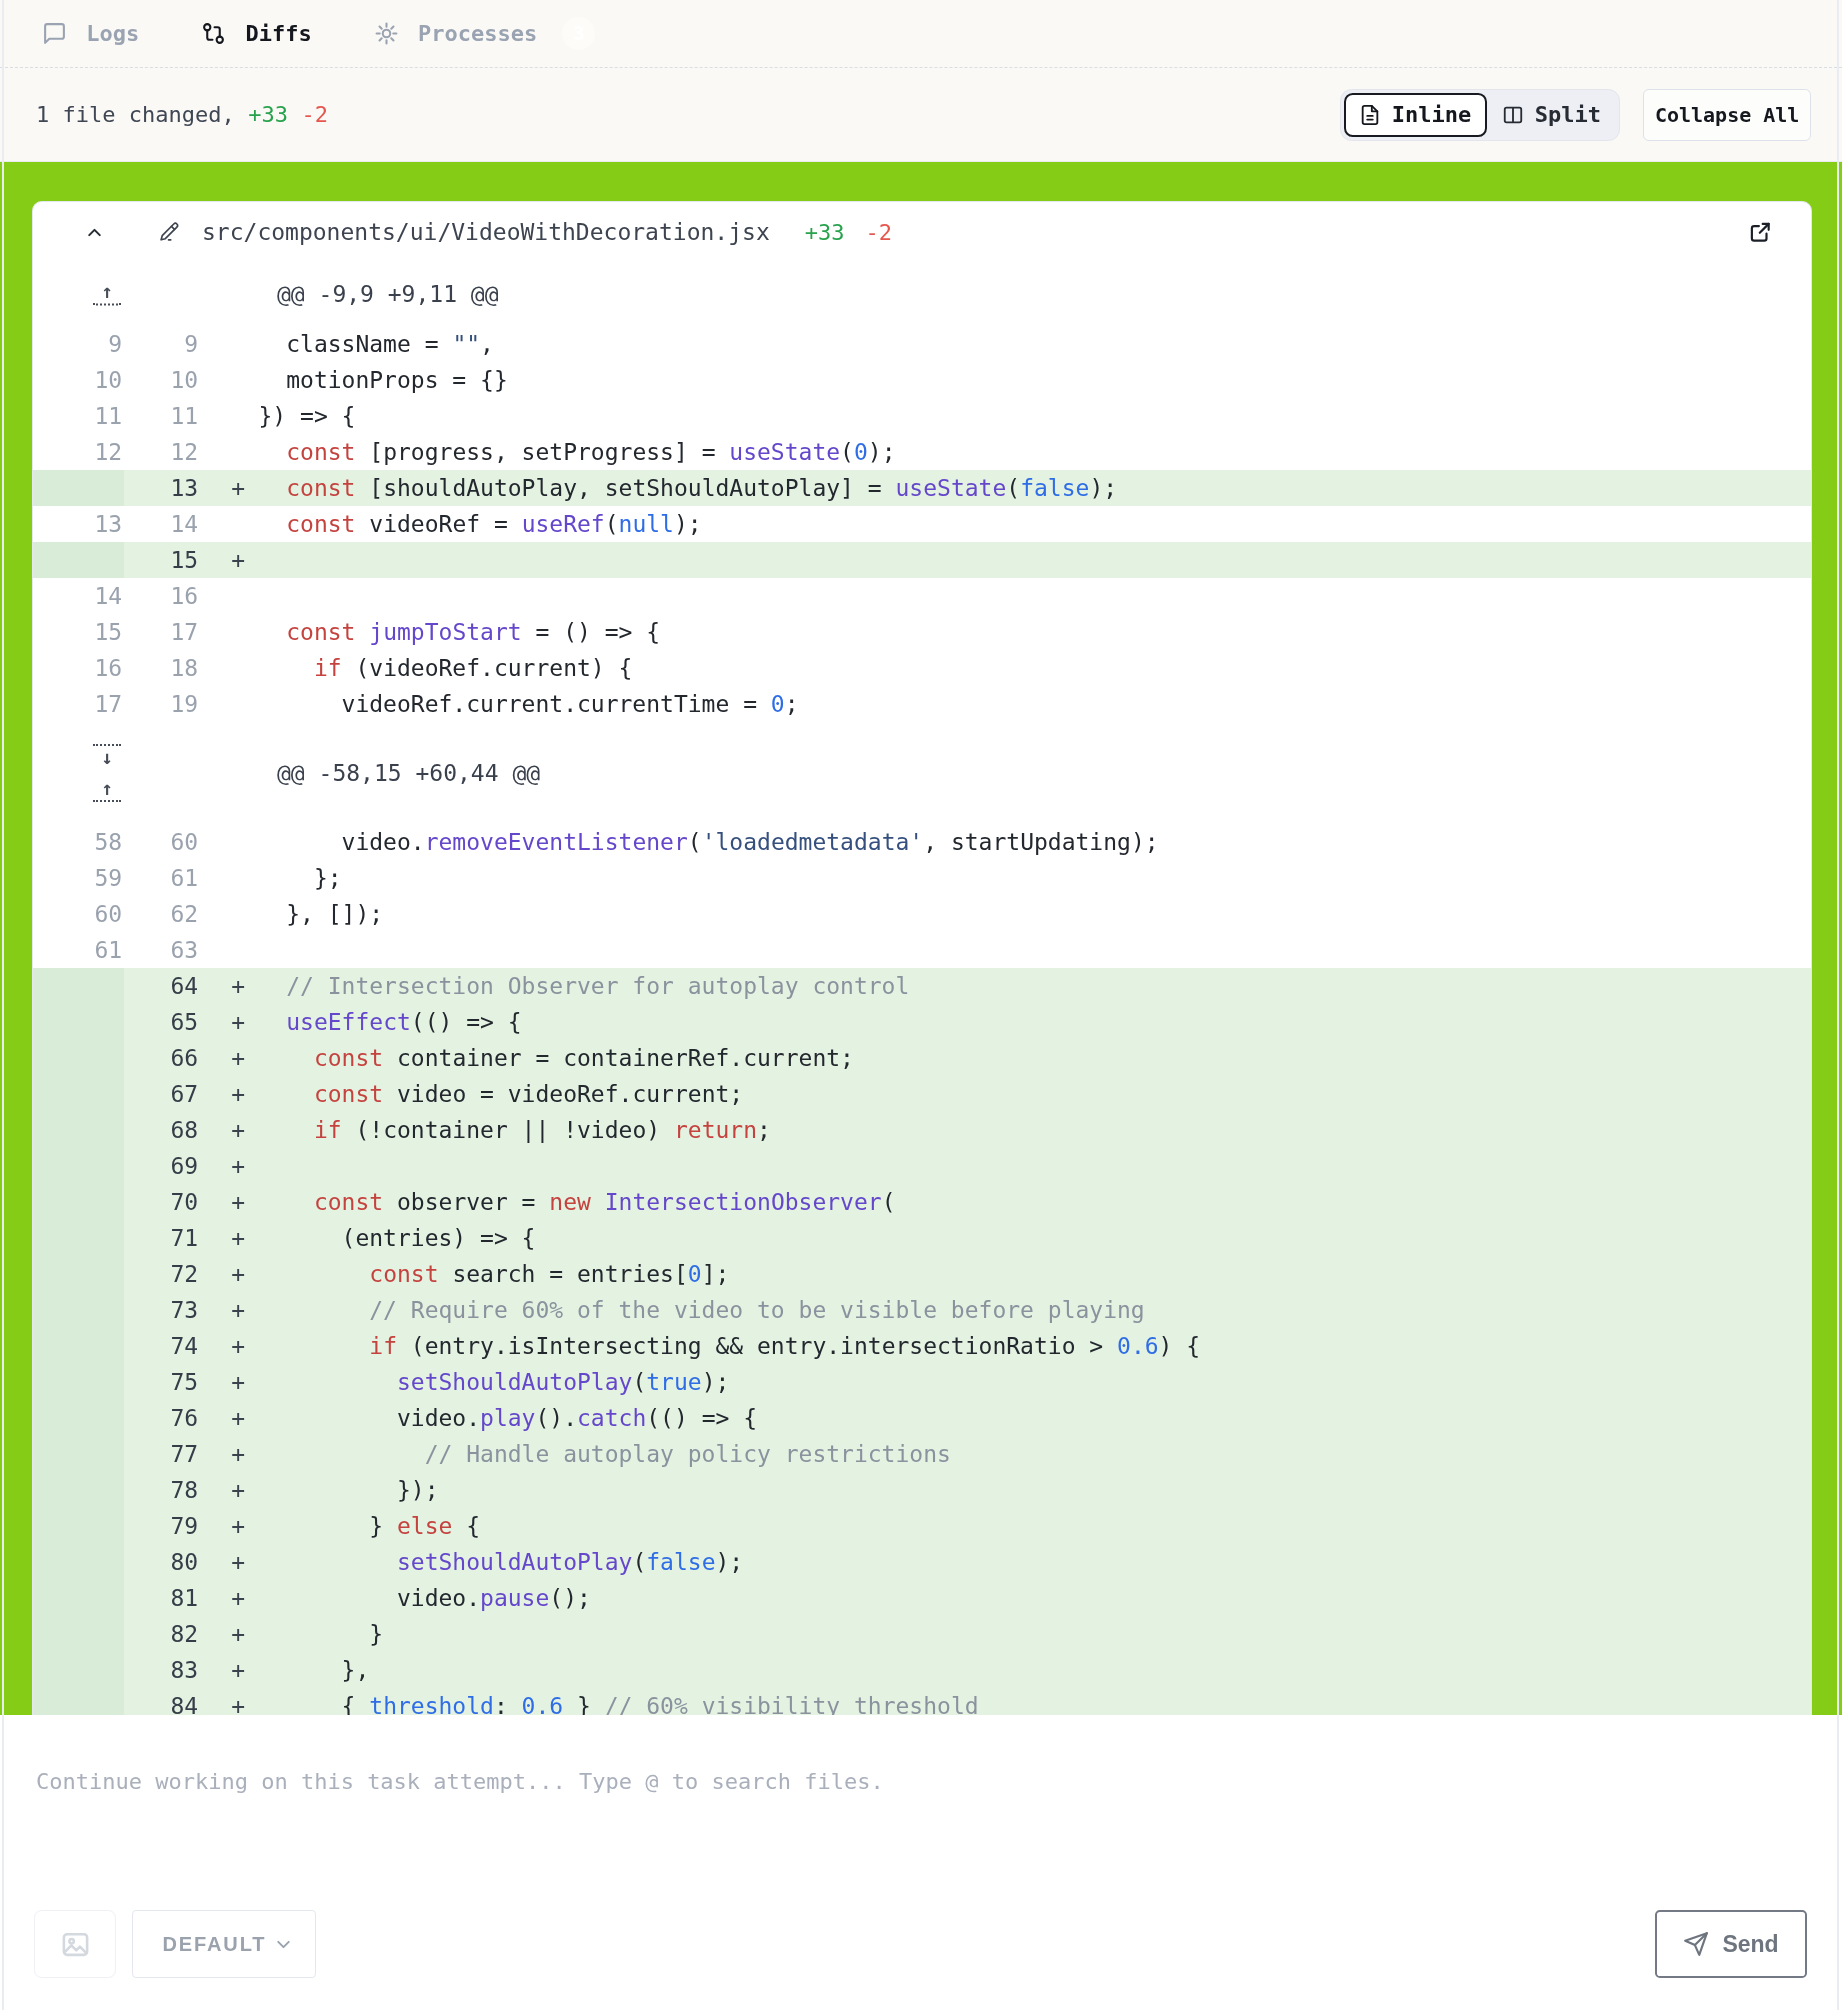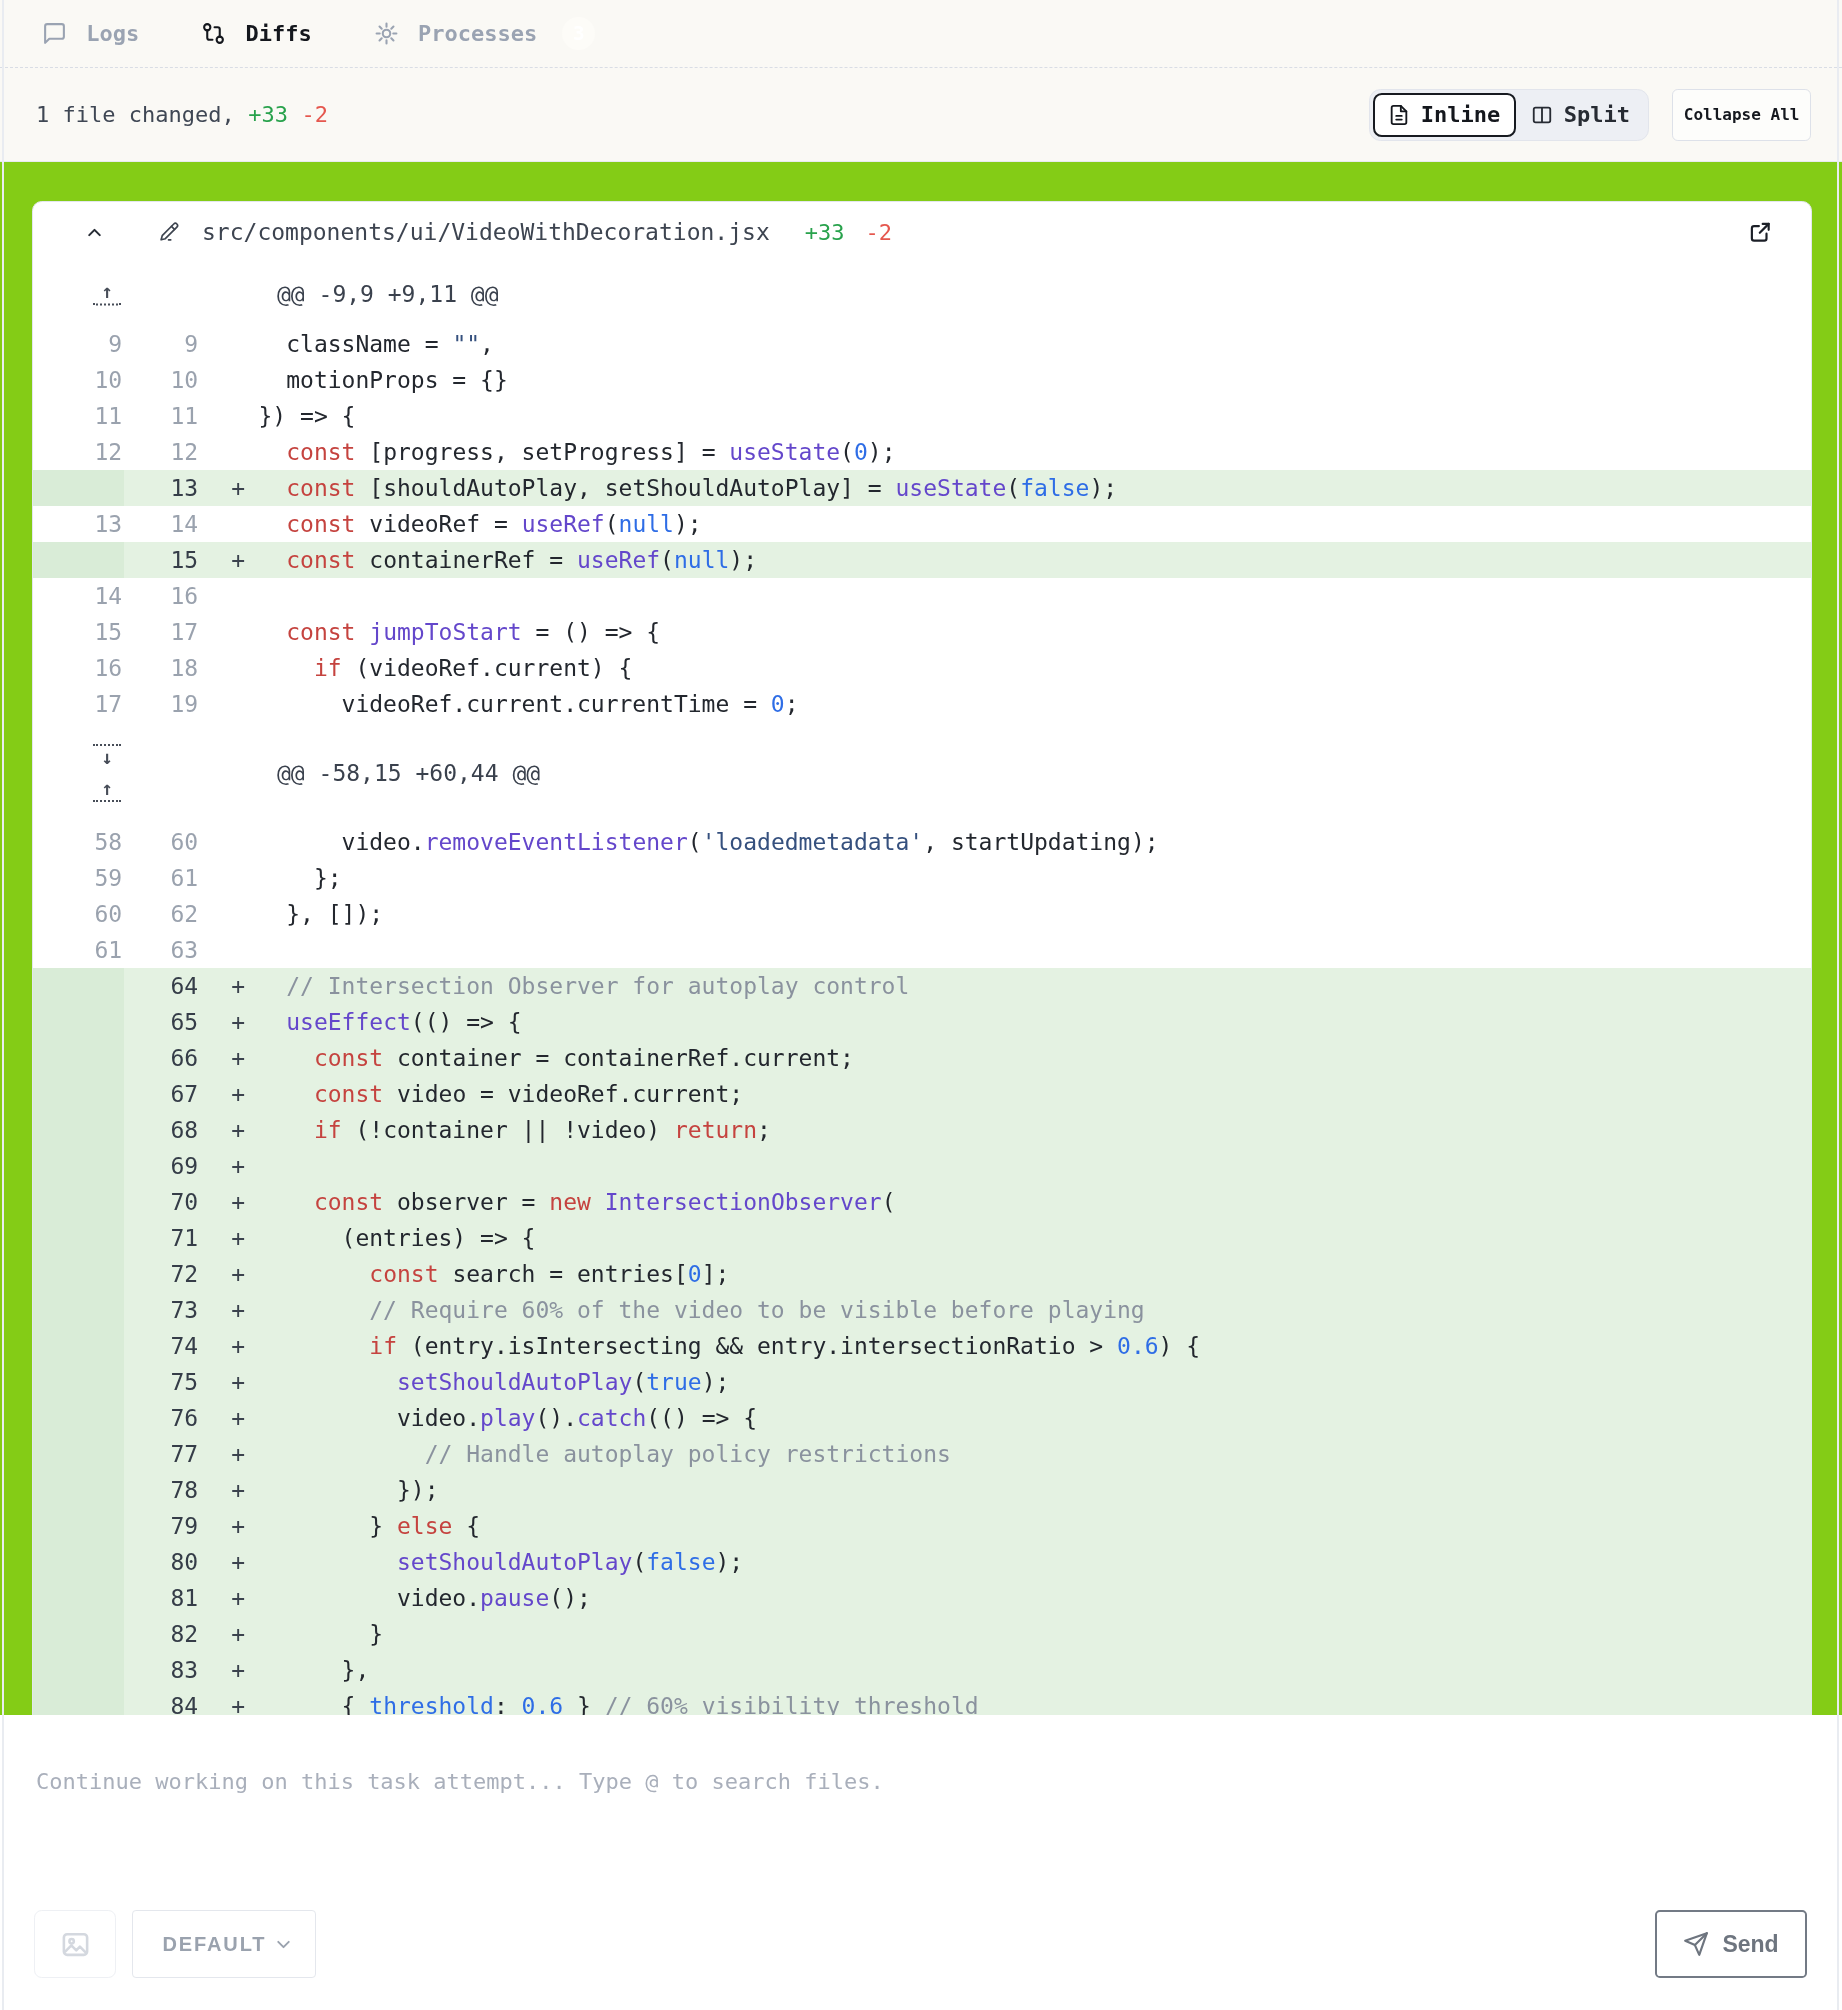--- a/index.html
+++ b/index.html
@@ -26,21 +26,21 @@
   .summary { display:flex; align-items:center; gap:13.5px; font-size:22px; color:#3f4754; }
   .add { color:#28a24c; } .del { color:#e5574e; }
   .controls { margin-left:auto; display:flex; align-items:center; gap:23px; }
   .seg-group { display:flex; align-items:center; background:#edeff4; border:1px solid #e2e5ec;
                border-radius:11.6px; padding:2.9px; height:52px; }
   .seg-btn { display:flex; align-items:center; gap:10.6px; height:44px; border-radius:8.7px;
              font-size:22px; font-weight:700; color:#272b33; padding:0 15.4px; cursor:pointer; }
   .seg-btn svg { width:22px; height:22px; }
   .seg-btn.seg-active { background:#ffffff; border:2.4px solid #171a20; color:#14171d; padding:0 13.5px; }
   .flat-btn { height:52px; background:#fdfdfb; border:1.4px solid #dde1e9; border-radius:5.8px;
-              font-family:"DejaVu Sans Mono",monospace; font-size:16px; font-weight:700; color:#15181e;
+              font-family:"DejaVu Sans Mono",monospace; font-size:20px; font-weight:700; color:#15181e;
               padding:0 10.6px; display:flex; align-items:center; cursor:pointer; }
 
   
   .main { height:1553px; background:#84cc16; overflow:hidden; position:relative; }
   .card { margin:39px 30px 0 32px; border:1.9px solid #e3e7ee; border-radius:9.7px; background:#fff; }
   .card-header { height:60px; display:flex; align-items:center; padding:0 38px 0 51px; }
   .card-header .chev { width:21px; height:21px; color:#272c35; cursor:pointer; flex:none; }
   .card-header .pencil { width:22px; height:22px; color:#3d444f; margin-left:53px; flex:none; }
   .fpath { margin-left:22px; font-size:23px; color:#3d4450; white-space:pre; }
   .fadd { margin-left:35px; font-size:22px; color:#28a24c; }
@@ -173,21 +173,21 @@
         </svg>
     </div>
     <div>
         <div class="drow hrow h1"><div class="exps"><div class="exp"><span class="arr">↑</span><span class="dots"></span></div></div><div class="hunktext">@@ -9,9 +9,11 @@</div></div>
         <div class="drow crow"><div class="gut old">9</div><div class="gut new">9</div><div class="marker"></div><div class="codeline"><span class="tp">  className = </span><span class="ts">""</span><span class="tp">,</span></div></div>
         <div class="drow crow"><div class="gut old">10</div><div class="gut new">10</div><div class="marker"></div><div class="codeline"><span class="tp">  motionProps = {}</span></div></div>
         <div class="drow crow"><div class="gut old">11</div><div class="gut new">11</div><div class="marker"></div><div class="codeline"><span class="tp">}) =&gt; {</span></div></div>
         <div class="drow crow"><div class="gut old">12</div><div class="gut new">12</div><div class="marker"></div><div class="codeline"><span class="tp">  </span><span class="tk">const</span><span class="tp"> [progress, setProgress] = </span><span class="tf">useState</span><span class="tp">(</span><span class="tn">0</span><span class="tp">);</span></div></div>
         <div class="drow arow"><div class="gut old"></div><div class="gut new">13</div><div class="marker">+</div><div class="codeline"><span class="tp">  </span><span class="tk">const</span><span class="tp"> [shouldAutoPlay, setShouldAutoPlay] = </span><span class="tf">useState</span><span class="tp">(</span><span class="tn">false</span><span class="tp">);</span></div></div>
         <div class="drow crow"><div class="gut old">13</div><div class="gut new">14</div><div class="marker"></div><div class="codeline"><span class="tp">  </span><span class="tk">const</span><span class="tp"> videoRef = </span><span class="tf">useRef</span><span class="tp">(</span><span class="tn">null</span><span class="tp">);</span></div></div>
-        <div class="drow arow"><div class="gut old"></div><div class="gut new">15</div><div class="marker">+</div><div class="codeline"><span class="tp">  </span><span class="tk">const</span><span class="tp"> containerRef = </span><span class="tf">useRef</span><span class="tp">(</span><span class="tn">null</span><span class="tp">);</span></div></div>
+        <div class="drow arow"><div class="gut old"></div><div class="gut new">15</div><div class="marker">+</div></div>
         <div class="drow crow"><div class="gut old">14</div><div class="gut new">16</div><div class="marker"></div><div class="codeline"></div></div>
         <div class="drow crow"><div class="gut old">15</div><div class="gut new">17</div><div class="marker"></div><div class="codeline"><span class="tp">  </span><span class="tk">const</span><span class="tp"> </span><span class="tf">jumpToStart</span><span class="tp"> = () =&gt; {</span></div></div>
         <div class="drow crow"><div class="gut old">16</div><div class="gut new">18</div><div class="marker"></div><div class="codeline"><span class="tp">    </span><span class="tk">if</span><span class="tp"> (videoRef.current) {</span></div></div>
         <div class="drow crow"><div class="gut old">17</div><div class="gut new">19</div><div class="marker"></div><div class="codeline"><span class="tp">      videoRef.current.currentTime = </span><span class="tn">0</span><span class="tp">;</span></div></div>
         <div class="drow hrow h2"><div class="exps"><div class="exp"><span class="dots"></span><span class="arr">↓</span></div><div class="exp"><span class="arr">↑</span><span class="dots"></span></div></div><div class="hunktext">@@ -58,15 +60,44 @@</div></div>
         <div class="drow crow"><div class="gut old">58</div><div class="gut new">60</div><div class="marker"></div><div class="codeline"><span class="tp">      video.</span><span class="tf">removeEventListener</span><span class="tp">(</span><span class="ts">'loadedmetadata'</span><span class="tp">, startUpdating);</span></div></div>
         <div class="drow crow"><div class="gut old">59</div><div class="gut new">61</div><div class="marker"></div><div class="codeline"><span class="tp">    };</span></div></div>
         <div class="drow crow"><div class="gut old">60</div><div class="gut new">62</div><div class="marker"></div><div class="codeline"><span class="tp">  }, []);</span></div></div>
         <div class="drow crow"><div class="gut old">61</div><div class="gut new">63</div><div class="marker"></div><div class="codeline"></div></div>
         <div class="drow arow"><div class="gut old"></div><div class="gut new">64</div><div class="marker">+</div><div class="codeline"><span class="tc">  // Intersection Observer for autoplay control</span></div></div>

